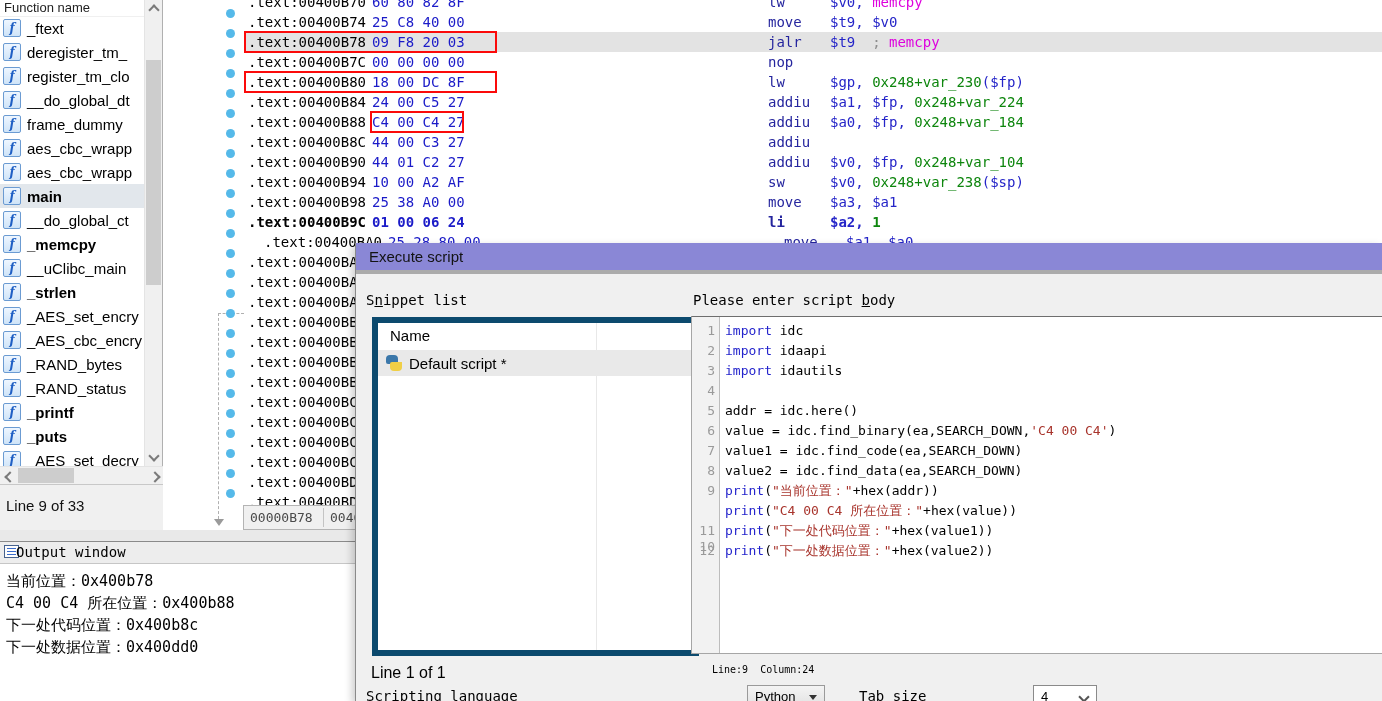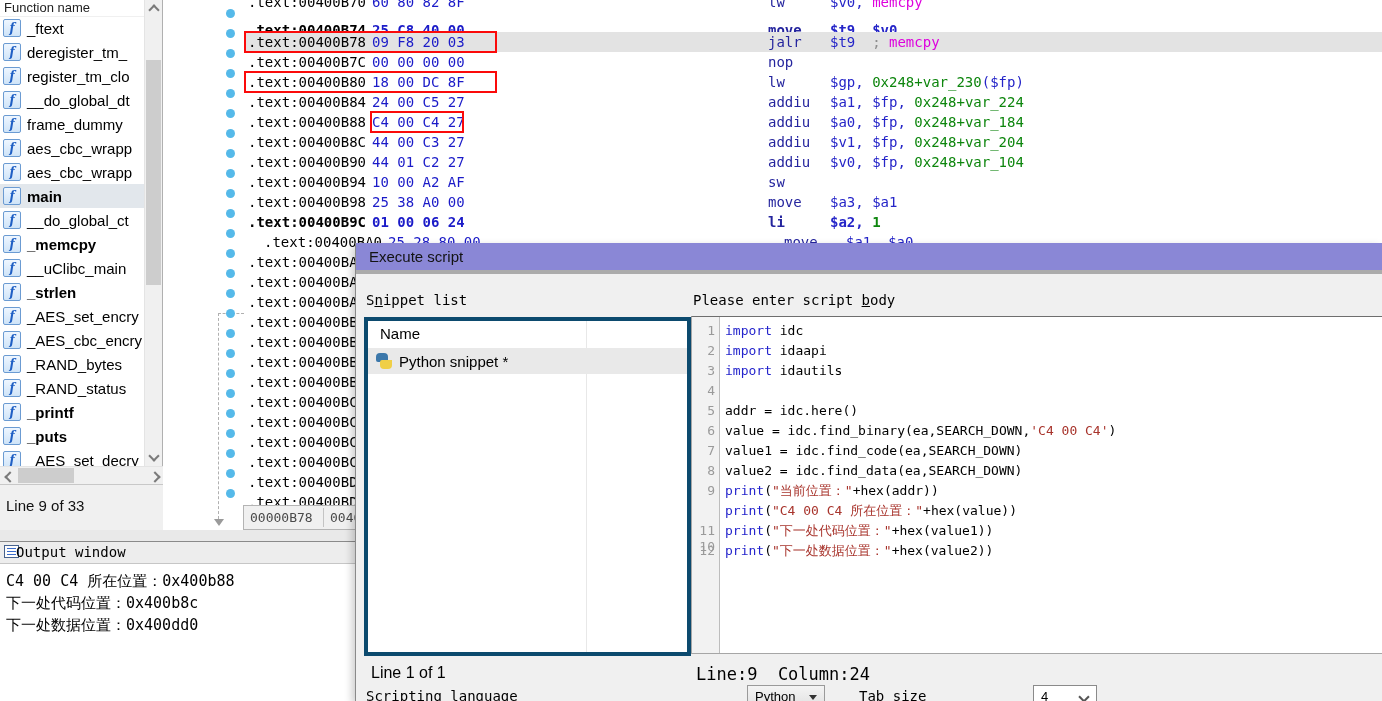--- a/index.html
+++ b/index.html
@@ -71,41 +71,41 @@
 
   
   #execute-dialog{position:absolute;left:355px;top:243px;width:1027px;height:458px;background:#f0f0f0;
     border-left:1px solid #8a8a8a;box-sizing:border-box;box-shadow:-3px 3px 8px rgba(0,0,0,.2);z-index:20}
   #dlg-title{height:27px;background:var(--purple);color:#131313;font-size:15px;line-height:27px;padding-left:13px}
   #dlg-title-shade{height:4px;background:#ababab}
   .dlg-label{position:absolute;font-family:"DejaVu Sans Mono",monospace;font-size:14px;color:#000;white-space:pre}
   .dlg-label .u{text-decoration:underline}
   #snippet-label{left:10px;top:49px}
   #body-label{left:337px;top:49px}
-  #snippet-table{position:absolute;left:8px;top:74px;width:327px;height:339px;background:#fff;
-    border:4px solid #0c4a6e;box-sizing:border-box}
+  #snippet-table{position:absolute;left:16px;top:74px;width:327px;height:339px;background:#fff;
+    border:6px solid #0c4a6e;box-sizing:border-box}
   #st-header{height:27px;border-bottom:1px solid #e2e2e2;position:relative}
   #st-header-text{position:absolute;left:12px;top:4px;font-size:15px;color:#000}
   #st-coldiv{position:absolute;left:218px;top:0;bottom:0;width:1px;background:#e8e8e8}
   #st-row{position:absolute;left:0;top:27px;width:100%;height:26px;background:#e9e9e9;display:flex;align-items:center}
   #py-icon{position:relative;width:16px;height:16px;margin-left:8px}
   #py-icon .pyb{position:absolute;left:0;top:0;width:12px;height:9px;background:#3c78aa;border-radius:4px 4px 0 2px}
   #py-icon .pyy{position:absolute;left:4px;top:7px;width:12px;height:9px;background:#f0cf46;border-radius:2px 0 4px 4px}
   #st-row-label{margin-left:7px;font-size:15px;color:#000}
   #snippet-status{position:absolute;left:15px;top:421px;font-size:16px;color:#000}
   #code-editor{position:absolute;left:335px;top:73px;width:692px;height:338px;background:#fff;
     border-top:1px solid #6e6e6e;border-left:1px solid #a6a6a6;border-bottom:1px solid #a6a6a6;
     box-sizing:border-box;overflow:hidden}
   #code-gutter{position:absolute;left:0;top:0;bottom:0;width:27px;background:#f2f2f2;border-right:1px solid #bdbdbd}
   .cn{position:absolute;right:4px;width:22px;text-align:right;font-family:"DejaVu Sans Mono",monospace;
     font-size:13px;color:#9a9a9a;height:20px;line-height:20px}
   .cl{position:absolute;left:33px;height:20px;line-height:20px;font-family:"DejaVu Sans Mono",monospace;
     font-size:13px;color:#000;white-space:pre}
   .sg-kw{color:var(--keyword)} .sg-str{color:var(--string)}
-  #cursor-status{position:absolute;left:340px;top:421px;font-family:"DejaVu Sans Mono",monospace;font-size:17px;color:#000;white-space:pre}
+  #cursor-status{position:absolute;left:356px;top:421px;font-family:"DejaVu Sans Mono",monospace;font-size:10px;color:#000;white-space:pre}
   #scripting-label{left:10px;top:445px}
   #tabsize-label{left:503px;top:445px}
   .combo{position:absolute;height:22px;box-sizing:border-box;font-size:13px}
   #lang-combo{left:391px;top:442px;width:78px;background:linear-gradient(#f4f4f4,#e2e2e2);border:1px solid #9a9a9a}
   #lang-combo .val{position:absolute;left:7px;top:3px;color:#000}
   #lang-combo .tri{position:absolute;right:7px;top:9px;width:0;height:0;
     border-left:4px solid transparent;border-right:4px solid transparent;border-top:5px solid #333}
   #tab-combo{left:677px;top:442px;width:64px;background:#fff;border:1px solid #8a8a8a}
   #tab-combo .val{position:absolute;left:7px;top:3px;color:#000}
   #tab-combo .chev{right:8px;top:7px;border-color:#555}
@@ -232,33 +232,33 @@
     <div class="gdot" style="top: 389px;"></div>
     <div class="gdot" style="top: 409px;"></div>
     <div class="gdot" style="top: 429px;"></div>
     <div class="gdot" style="top: 449px;"></div>
     <div class="gdot" style="top: 469px;"></div>
     <div class="gdot" style="top: 489px;"></div>
   </div>
 
 <div id="disassembly-view">
     <div class="drow" style="top: -8px;"><div class="da">.text:00400B70</div><div class="db">60 80 82 8F</div><div class="dm">lw</div><div class="dops"><span class="sg-reg">$v0</span><span class="sg-pl">, </span><span class="sg-imp">memcpy</span></div></div>
-    <div class="drow" style="top: 20px; font-weight: bold;"><div class="da">.text:00400B74</div><div class="db">25 C8 40 00</div><div class="dm">move</div><div class="dops"><span class="sg-reg">$t9</span><span class="sg-pl">, </span><span class="sg-reg">$v0</span></div></div>
+    <div class="drow" style="top: 12px;"><div class="da">.text:00400B74</div><div class="db">25 C8 40 00</div><div class="dm">move</div><div class="dops"><span class="sg-reg">$t9</span><span class="sg-pl">, </span><span class="sg-reg">$v0</span></div></div>
     <div class="hlband" style="top: 32px;"></div>
     <div class="drow" style="top: 32px;"><div class="da">.text:00400B78</div><div class="db">09 F8 20 03</div><div class="dm">jalr</div><div class="dops"><span class="sg-reg">$t9</span><span class="sg-com">  ; </span><span class="sg-imp">memcpy</span></div></div>
     <div class="rbox" style="top: 31px; height: 22px; left: 0px; width: 253px;"></div>
     <div class="drow" style="top: 52px; text-decoration: underline;"><div class="da">.text:00400B7C</div><div class="db">00 00 00 00</div><div class="dm">nop</div><div class="dops"></div></div>
     <div class="drow" style="top: 72px;"><div class="da">.text:00400B80</div><div class="db">18 00 DC 8F</div><div class="dm">lw</div><div class="dops"><span class="sg-reg">$gp</span><span class="sg-pl">, </span><span class="sg-num">0x248+var_230</span><span class="sg-pl">(</span><span class="sg-reg">$fp</span><span class="sg-pl">)</span></div></div>
     <div class="rbox" style="top: 71px; height: 22px; left: 0px; width: 253px;"></div>
     <div class="drow" style="top: 92px;"><div class="da">.text:00400B84</div><div class="db">24 00 C5 27</div><div class="dm">addiu</div><div class="dops"><span class="sg-reg">$a1</span><span class="sg-pl">, </span><span class="sg-reg">$fp</span><span class="sg-pl">, </span><span class="sg-num">0x248+var_224</span></div></div>
     <div class="drow" style="top: 112px;"><div class="da">.text:00400B88</div><div class="db">C4 00 C4 27</div><div class="dm">addiu</div><div class="dops"><span class="sg-reg">$a0</span><span class="sg-pl">, </span><span class="sg-reg">$fp</span><span class="sg-pl">, </span><span class="sg-num">0x248+var_184</span></div></div>
     <div class="rbox" style="top: 111px; height: 22px; left: 126px; width: 94px;"></div>
-    <div class="drow" style="top: 132px;"><div class="da">.text:00400B8C</div><div class="db">44 00 C3 27</div><div class="dm">addiu</div><div class="dops"><span class="sg-reg">$v1</span><span class="sg-pl">, </span><span class="sg-reg">$fp</span><span class="sg-pl">, </span><span class="sg-num">0x248+var_204</span></div></div>
+    <div class="drow" style="top: 132px;"><div class="da">.text:00400B8C</div><div class="db">44 00 C3 27</div><div class="dm">addiu</div></div>
     <div class="drow" style="top: 152px;"><div class="da">.text:00400B90</div><div class="db">44 01 C2 27</div><div class="dm">addiu</div><div class="dops"><span class="sg-reg">$v0</span><span class="sg-pl">, </span><span class="sg-reg">$fp</span><span class="sg-pl">, </span><span class="sg-num">0x248+var_104</span></div></div>
-    <div class="drow" style="top: 172px;"><div class="da">.text:00400B94</div><div class="db">10 00 A2 AF</div><div class="dm">sw</div></div>
+    <div class="drow" style="top: 172px;"><div class="da">.text:00400B94</div><div class="db">10 00 A2 AF</div><div class="dm">sw</div><div class="dops"><span class="sg-reg">$v0</span><span class="sg-pl">, </span><span class="sg-num">0x248+var_238</span><span class="sg-pl">(</span><span class="sg-reg">$sp</span><span class="sg-pl">)</span></div></div>
     <div class="drow" style="top: 192px;"><div class="da">.text:00400B98</div><div class="db">25 38 A0 00</div><div class="dm">move</div><div class="dops"><span class="sg-reg">$a3</span><span class="sg-pl">, </span><span class="sg-reg">$a1</span></div></div>
     <div class="drow" style="top: 212px; font-weight: bold;"><div class="da">.text:00400B9C</div><div class="db">01 00 06 24</div><div class="dm">li</div><div class="dops"><span class="sg-reg">$a2</span><span class="sg-pl">, </span><span class="sg-num">1</span></div></div>
     <div class="drow" style="top: 232px; margin-left: 16px;"><div class="da">.text:00400BA0</div><div class="db">25 28 80 00</div><div class="dm">move</div><div class="dops"><span class="sg-reg">$a1</span><span class="sg-pl">, </span><span class="sg-reg">$a0</span></div></div>
     <div class="drow" style="top: 252px;"><div class="da">.text:00400BA4</div><div class="db"></div><div class="dm"></div><div class="dops"></div></div>
     <div class="drow" style="top: 272px;"><div class="da">.text:00400BA8</div><div class="db"></div><div class="dm"></div><div class="dops"></div></div>
     <div class="drow" style="top: 292px;"><div class="da">.text:00400BAC</div><div class="db"></div><div class="dm"></div><div class="dops"></div></div>
     <div class="drow" style="top: 312px;"><div class="da">.text:00400BB0</div><div class="db"></div><div class="dm"></div><div class="dops"></div></div>
     <div class="drow" style="top: 332px;"><div class="da">.text:00400BB4</div><div class="db"></div><div class="dm"></div><div class="dops"></div></div>
     <div class="drow" style="top: 352px;"><div class="da">.text:00400BB8</div><div class="db"></div><div class="dm"></div><div class="dops"></div></div>
     <div class="drow" style="top: 372px;"><div class="da">.text:00400BBC</div><div class="db"></div><div class="dm"></div><div class="dops"></div></div>
@@ -280,20 +280,21 @@
 <div id="output-window">
   <div id="ow-title">
     <span id="ow-icon">
         <i style="top:2px"></i>
         <i style="top:5px"></i>
         <i style="top:8px"></i>
       </span>
     <span id="ow-title-text" class="mono">Output window</span>
   </div>
   <div id="ow-body" class="mono">
+      <div class="ow-line">当前位置：0x400b78</div>
       <div class="ow-line">C4 00 C4 所在位置：0x400b88</div>
       <div class="ow-line">下一处代码位置：0x400b8c</div>
       <div class="ow-line">下一处数据位置：0x400dd0</div>
     </div>
 </div>
 
 <div id="execute-dialog">
   <div id="dlg-title">Execute script</div>
   <div id="dlg-title-shade"></div>
 
@@ -303,21 +304,21 @@
   <div id="snippet-table">
     <div id="st-header">
       <span id="st-header-text">Name</span>
     </div>
     <div id="st-coldiv"></div>
     <div id="st-row">
       <span id="py-icon">
           <span class="pyb"></span>
           <span class="pyy"></span>
         </span>
-      <span id="st-row-label">Python snippet *</span>
+      <span id="st-row-label">Default script *</span>
     </div>
   </div>
   <div id="snippet-status">Line 1 of 1</div>
 
   <div id="code-editor">
     <div id="code-gutter">
         <div class="cn" style="top: 4px;">1</div>
         <div class="cn" style="top: 24px;">2</div>
         <div class="cn" style="top: 44px;">3</div>
         <div class="cn" style="top: 64px;">4</div>

